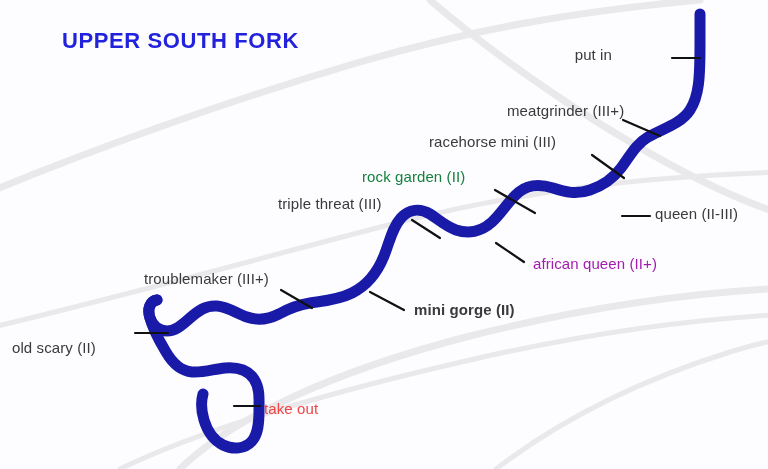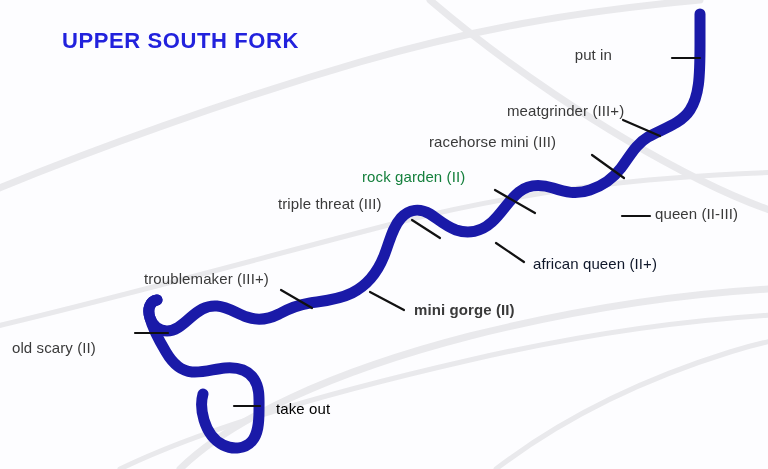--- a/index.html
+++ b/index.html
@@ -88,20 +88,20 @@
     <div class="title-line">UPPER SOUTH FORK</div>
   </div>
 
   <div id="labels-layer">
       <div class="rapid-label" style="left: auto; top: 46px; color: rgb(58, 58, 58); right: 156px;">put in</div>
       <div class="rapid-label" style="left: 507px; top: 102px; color: rgb(58, 58, 58);">meatgrinder (III+)</div>
       <div class="rapid-label" style="left: 429px; top: 133px; color: rgb(58, 58, 58);">racehorse mini (III)</div>
       <div class="rapid-label" style="left: 362px; top: 168px; color: #15803d; text-align: center;">rock garden (II)</div>
       <div class="rapid-label" style="left: 655px; top: 205px; color: rgb(58, 58, 58);">queen (II-III)</div>
       <div class="rapid-label" style="left: 254px; top: 195px; color: rgb(58, 58, 58); margin-left: 24px;">triple threat (III)</div>
-      <div class="rapid-label" style="left: 533px; top: 255px; color: #0f172a;">african queen (II+)</div>
+      <div class="rapid-label" style="left: 533px; top: 255px; color: #a21caf;">african queen (II+)</div>
       <div class="rapid-label" style="left: 144px; top: 270px; color: rgb(58, 58, 58);">troublemaker (III+)</div>
       <div class="rapid-label" style="left: 414px; top: 301px; color: rgb(58, 58, 58); font-weight: bold;">mini gorge (II)</div>
       <div class="rapid-label" style="left: 12px; top: 328px; color: rgb(58, 58, 58); margin-top: 11px;">old scary (II)</div>
-      <div class="rapid-label" style="left: 276px; top: 400px; color: #000000;">take out</div>
+      <div class="rapid-label" style="left: 264px; top: 400px; color: #ef4444;">take out</div>
     </div>
 
 </div>
 
 </body></html>

